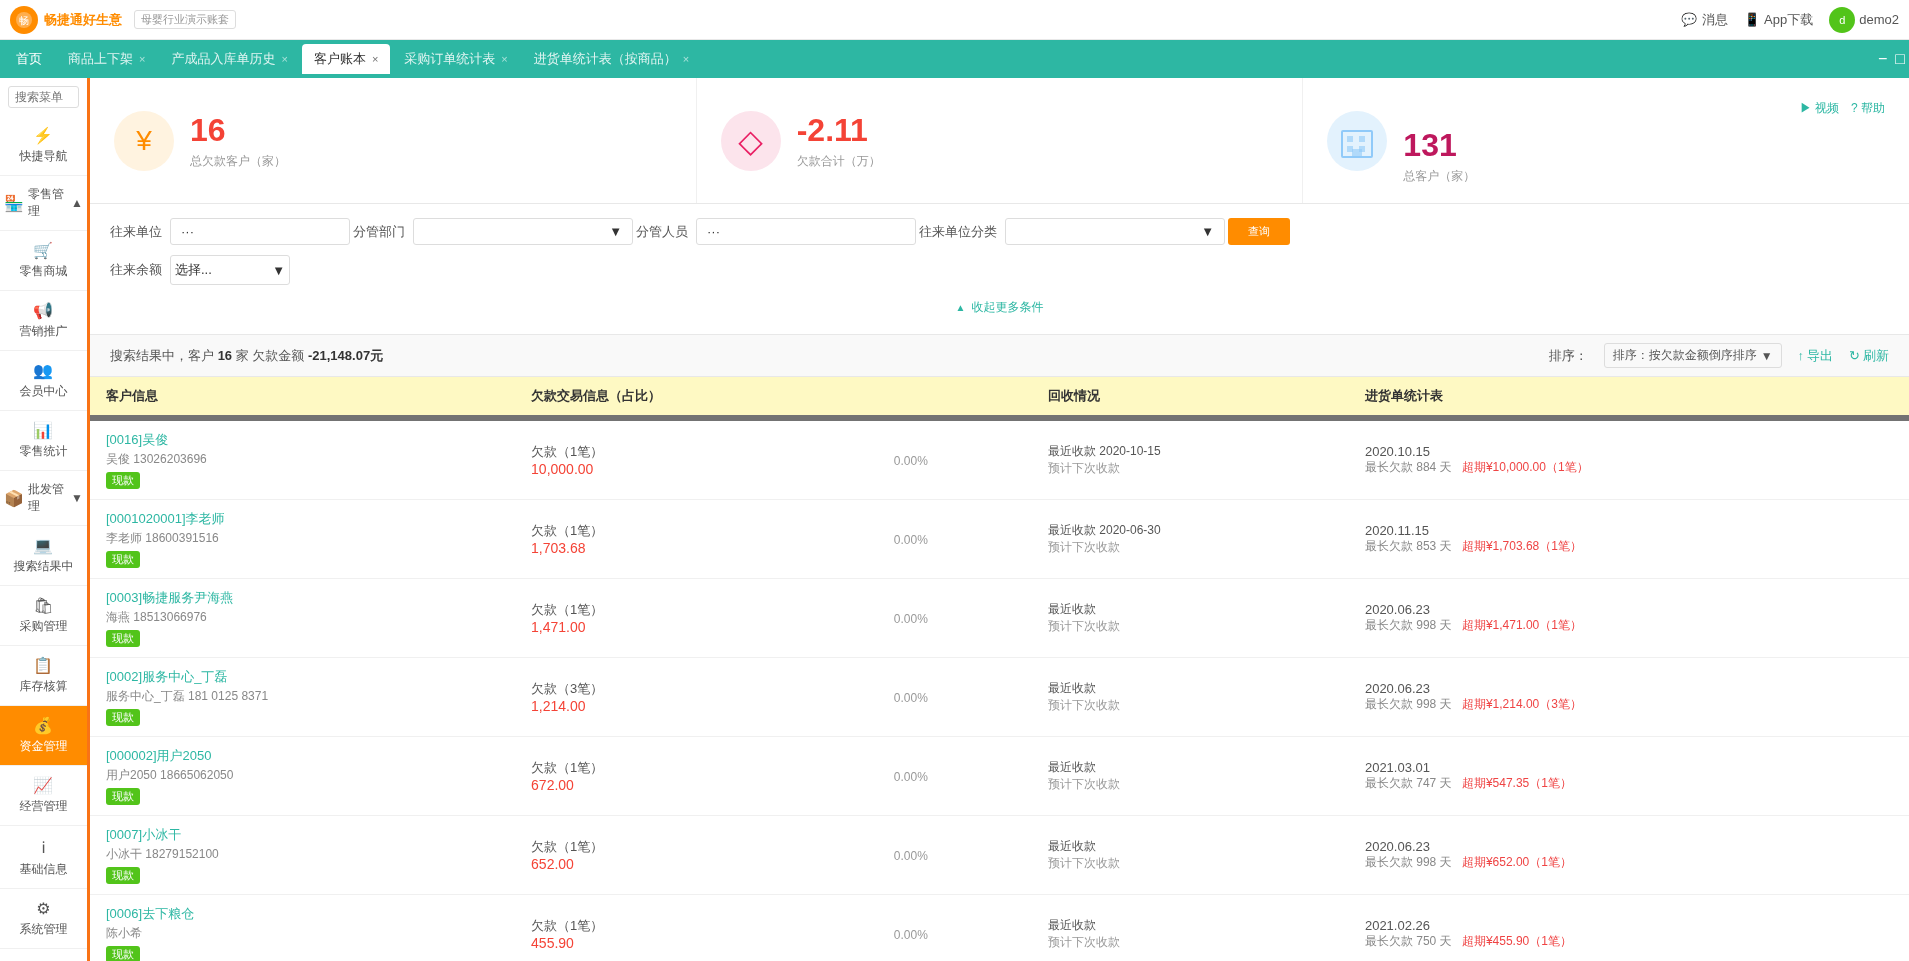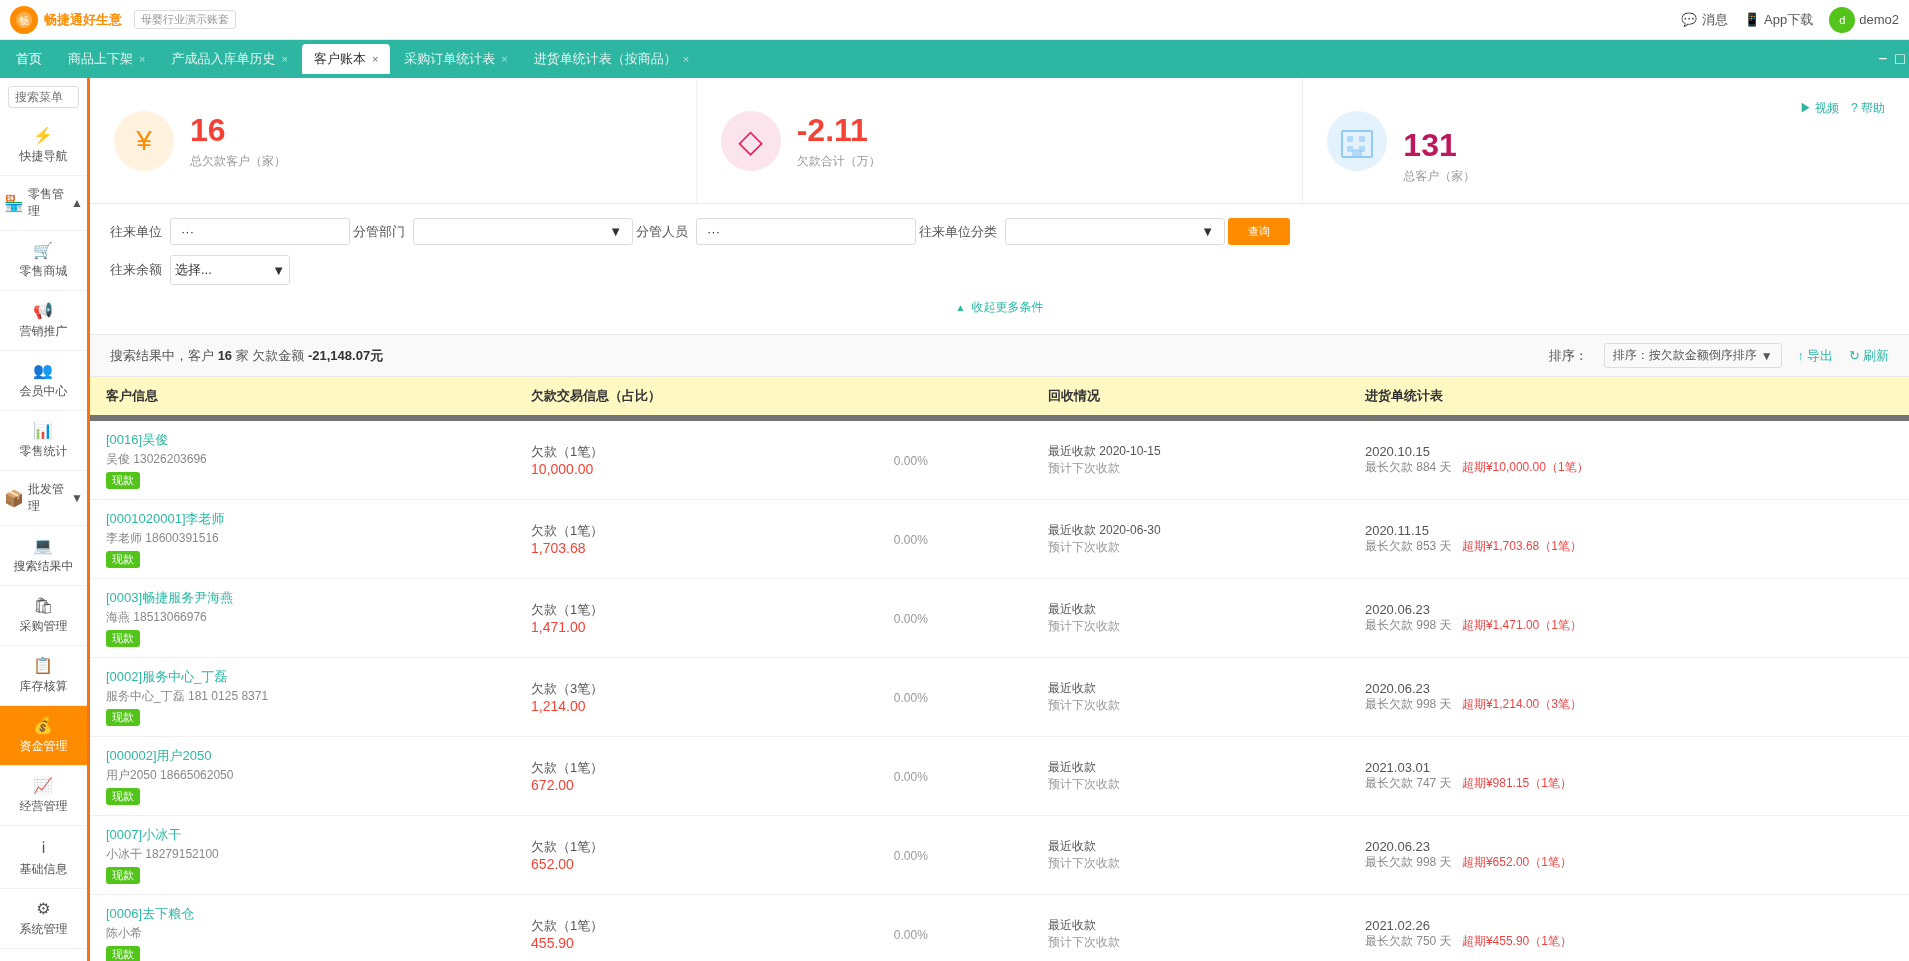--- a/index.html
+++ b/index.html
@@ -481,21 +481,21 @@
         <span class="debt-ratio">0.00%</span>
       </td>
       <td>
         <div class="recent-date">最近收款</div>
         <div class="next-collect">预计下次收款</div>
       </td>
       <td>
         <div class="due-date">2021.03.01</div>
         <div>
           <span class="overdue-days">最长欠款 747 天 &nbsp;</span>
-          <span class="overdue-text">超期¥981.15（1笔）</span>
+          <span class="overdue-text">超期¥547.35（1笔）</span>
         </div>
       </td>
     </tr>
               <tr>
       <td>
         <div class="customer-name">[0007]小冰干</div>
         <div class="customer-phone">小冰干  18279152100</div>
         <span class="tag-green">现款</span>
       </td>
       <td>

